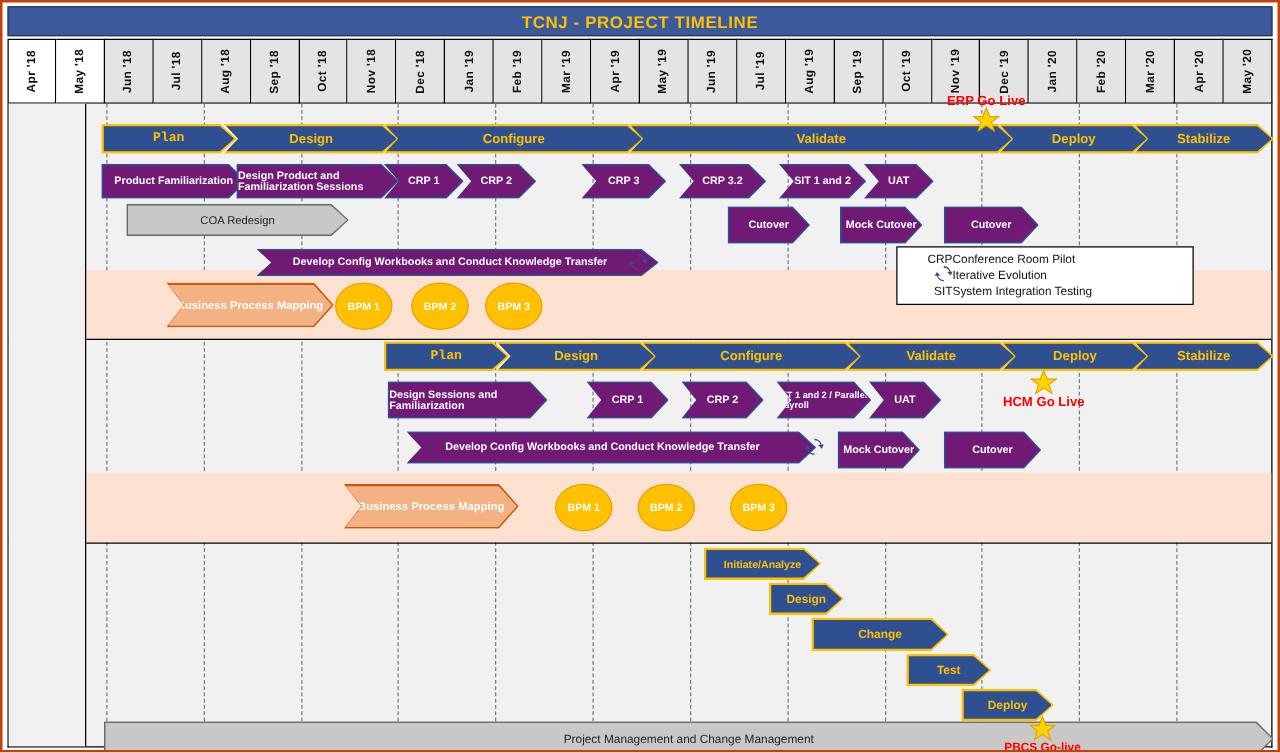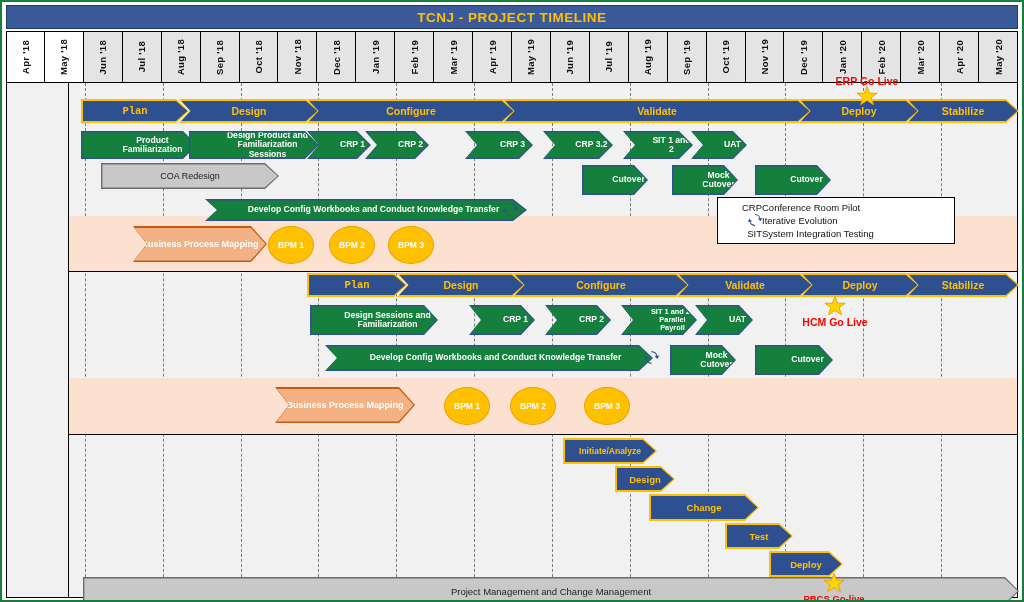--- a/index.html
+++ b/index.html
@@ -1,21 +1,21 @@
 <!DOCTYPE html>
 <html><head>
 <meta charset="utf-8">
 <style>
   html,body{margin:0;padding:0;background:#fff;}
   body{font-family:"Liberation Sans",sans-serif;}
 
   #chart{
     position:relative;width:1024px;height:602px;
     background:#ffffff;overflow:hidden;
-    border:2px solid #15803d;box-sizing:border-box;
+    border:2px solid #c2410c;box-sizing:border-box;
   }
 
   
   .title-bar{
     position:absolute;left:4px;top:3px;width:1012px;height:24px;
     background:#3B5A99;border:1px solid #1f3864;box-sizing:border-box;
     display:flex;align-items:center;justify-content:center;
   }
   .title-bar span{
     color:#FFC000;font-weight:bold;font-size:13.5px;letter-spacing:.5px;
@@ -84,23 +84,23 @@
     color:#FFC000;font-weight:bold;font-size:10.5px;
     clip-path:polygon(0 0, calc(100% - 12px) 0, 100% 50%, calc(100% - 12px) 100%, 0 100%, 10px 50%);}
   .phase-wrap.flat-left .phase-inner{
     clip-path:polygon(0 0, calc(100% - 12px) 0, 100% 50%, calc(100% - 12px) 100%, 0 100%);}
 
   
   .task-wrap{position:absolute;background:#2E5090;z-index:3;
     clip-path:polygon(0 0, calc(100% - 14px) 0, 100% 50%, calc(100% - 14px) 100%, 0 100%, 12px 50%);}
   .task-wrap.flat-left{clip-path:polygon(0 0, calc(100% - 14px) 0, 100% 50%, calc(100% - 14px) 100%, 0 100%);}
   .task-inner{position:absolute;left:1.4px;top:1.4px;right:1.4px;bottom:1.4px;
-    background:#15803d;display:flex;align-items:center;justify-content:center;text-align:center;
+    background:#701a75;display:flex;align-items:center;justify-content:center;
     color:#ffffff;font-weight:bold;font-size:8.6px;line-height:1.1;
-    clip-path:polygon(0 0, calc(100% - 13px) 0, 100% 50%, calc(100% - 13px) 100%, 0 100%, 11px 50%);padding-left:27px;}
+    clip-path:polygon(0 0, calc(100% - 13px) 0, 100% 50%, calc(100% - 13px) 100%, 0 100%, 11px 50%);}
   .task-wrap.flat-left .task-inner{
     clip-path:polygon(0 0, calc(100% - 13px) 0, 100% 50%, calc(100% - 13px) 100%, 0 100%);}
 
   
   .grey-wrap{position:absolute;background:#6b6b6b;z-index:3;
     clip-path:polygon(0 0, calc(100% - 14px) 0, 100% 50%, calc(100% - 14px) 100%, 0 100%);}
   .grey-inner{position:absolute;left:1.4px;top:1.4px;right:1.4px;bottom:1.4px;
     background:#C8C8C8;display:flex;align-items:center;justify-content:center;
     color:#222;font-weight:normal;font-size:9px;
     clip-path:polygon(0 0, calc(100% - 13px) 0, 100% 50%, calc(100% - 13px) 100%, 0 100%);}
@@ -342,21 +342,21 @@
       <path d="M8 13.6a5.6 5.6 0 0 1-5.3-3.8l2.1-.2L1.7 6.5-.3 10.1l2.0-.2A7.0 7.0 0 0 0 8 15z" fill="#2E5090"></path>
     </svg>
 
     <div class="orange-wrap" style="left:126px;top:143px;width:134px;height:36px;">
       <div class="orange-inner">Business Process Mapping</div>
       </div>
     <div class="bpm" style="left:261px;top:143px;width:44px;height:36px;">BPM 1</div>
     <div class="bpm" style="left:322px;top:143px;width:44px;height:36px;">BPM 2</div>
     <div class="bpm" style="left:381px;top:143px;width:44px;height:36px;">BPM 3</div>
 
-    <div class="golive above" style="left:822px;top:-8px;width:76px;">
+    <div class="golive above" style="left:744px;top:-8px;width:76px;">
       <svg class="star" viewBox="0 0 24 24">
         <polygon points="12,1.5 15,9 23,9 16.6,13.8 19,21.5 12,16.8 5,21.5 7.4,13.8 1,9 9,9" fill="#FFD400" stroke="#E8A200" stroke-width="1"></polygon>
         </svg>
       <div class="golive-lbl">ERP Go Live</div>
     </div>
 
     <div class="legend" style="left:710px;top:114px;width:238px;">
       <div class="legend-row">
         <span class="legend-key">CRP</span>
         <span class="legend-val">Conference Room Pilot</span>

